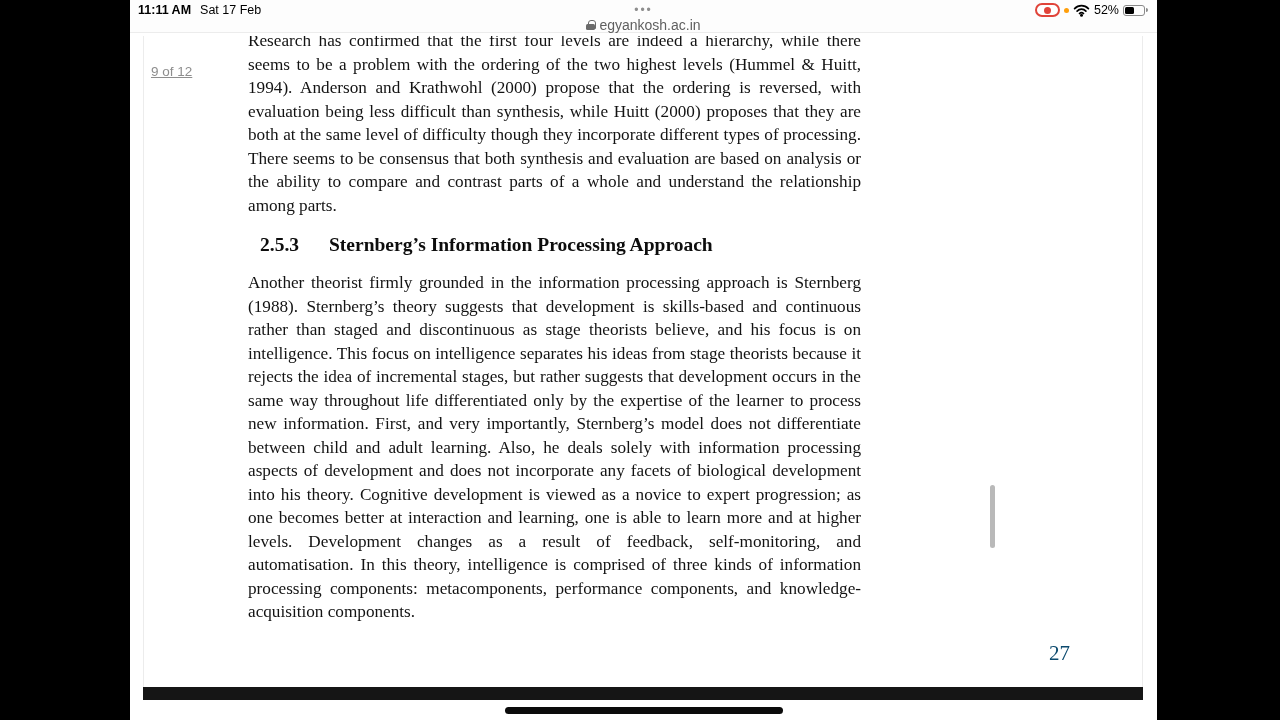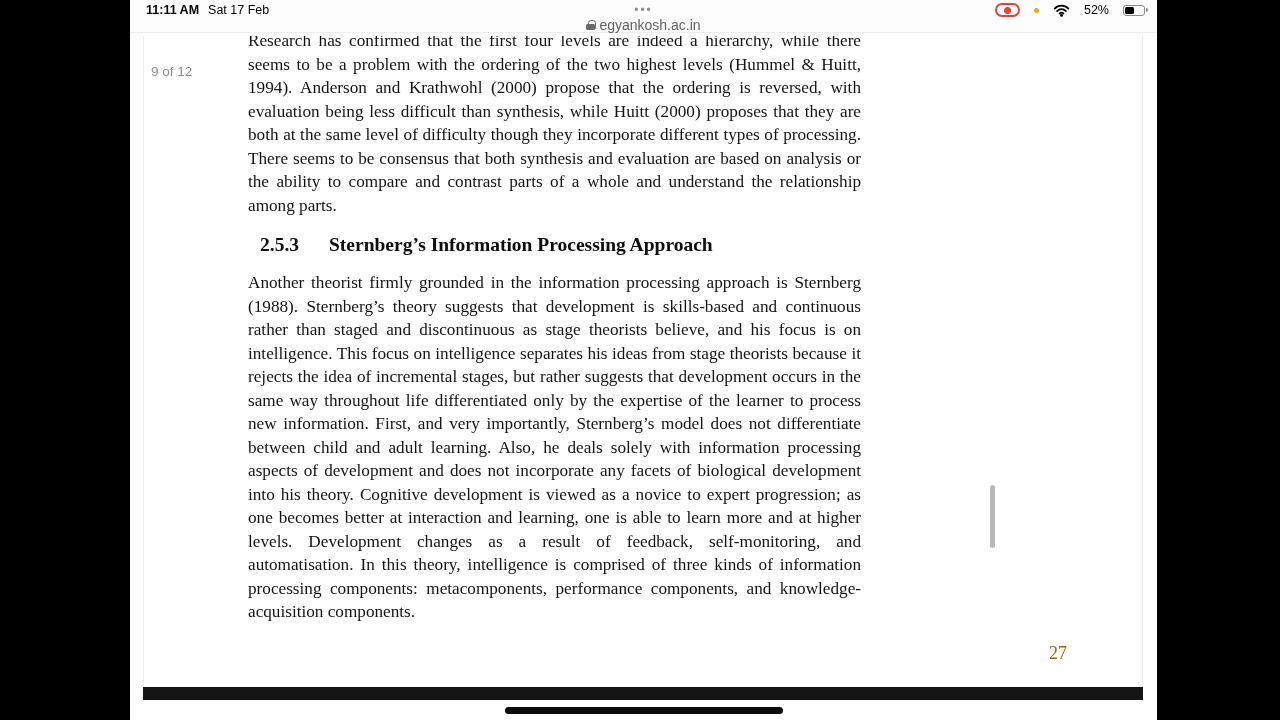--- a/index.html
+++ b/index.html
@@ -10,21 +10,21 @@
     position: absolute; left: 130px; top: 0; width: 1027px; height: 720px;
     background: #fff; overflow: hidden;
   }
 
   
   .top-chrome {
     position: relative; height: 33px; background: #fdfdfd;
     border-bottom: 1px solid #ececec;
   }
   .status-left {
-    position: absolute; left: 16px; top: 3px; font-size: 12.5px; color: #000;
+    position: absolute; left: 8px; top: 3px; font-size: 12.5px; color: #000;
   }
   .status-left .time { font-weight: 700; }
   .status-left .date { font-weight: 500; margin-left: 9px; }
   .tab-dots {
     position: absolute; left: 0; right: 0; top: 3px; text-align: center;
     color: #8e8e8e; font-size: 12px; letter-spacing: 2px; cursor: pointer;
   }
   .url-row {
     position: absolute; left: 0; right: 0; top: 17px; height: 15px;
     display: flex; align-items: center; justify-content: center; gap: 4px;
@@ -34,21 +34,21 @@
   .lock::before {
     content: ""; position: absolute; left: 1.5px; top: 0; width: 6px; height: 7px;
     border: 1.2px solid #6a6a6a; border-radius: 3px 3px 0 0;
   }
   .lock::after {
     content: ""; position: absolute; left: 0; bottom: 0; width: 9px; height: 6px;
     background: #6a6a6a; border-radius: 1.5px;
   }
   .status-right {
     position: absolute; right: 9px; top: 2px; height: 16px;
-    display: flex; align-items: center; gap: 14px;
+    display: flex; align-items: center; gap: 4px;
   }
   .rec-pill {
     width: 25px; height: 14px; border: 2px solid #e0443a; border-radius: 8px;
     background: #fff; display: inline-flex; align-items: center; justify-content: center;
     cursor: pointer;
   }
   .rec-dot { width: 7px; height: 7px; border-radius: 50%; background: #e0443a; }
   .mic-dot { width: 5px; height: 5px; border-radius: 50%; background: #ff9f0a; }
   .pct { font-size: 12.5px; color: #000; font-weight: 500; }
   .battery { display: inline-flex; align-items: center; }
@@ -73,25 +73,26 @@
   .para { text-align: justify; }
   .para.first { margin-top: -7px; }
   .heading {
     font-family: "Liberation Serif", "DejaVu Serif", serif;
     font-size: 19.5px; font-weight: 700; color: #0d0d0d;
     margin: 15px 0 13px 12px; line-height: 26px;
   }
   .heading .hnum { display: inline-block; min-width: 69px; }
   .page-num {
     position: absolute; left: 905px; top: 606px;
-    font-size: 18px; color: #a16207; font-family: "Liberation Serif", serif;
+    font-size: 21px; color: #0c4a6e; font-family: "Liberation Serif", serif;
   }
   .page-indicator {
     position: absolute; left: 21px; top: 28px; font-size: 13.5px; color: #8e8e8e;
     font-family: "Liberation Sans", sans-serif;
+    text-decoration: underline;
   }
   .page-gap {
     position: absolute; left: 13px; top: 651px; width: 1000px; height: 13px;
     background: #151515;
   }
   .scrollbar {
     position: absolute; right: 3px; top: 449px; width: 5px; height: 63px;
     border-radius: 3px; background: #b9b9b9; cursor: grab;
   }
 

